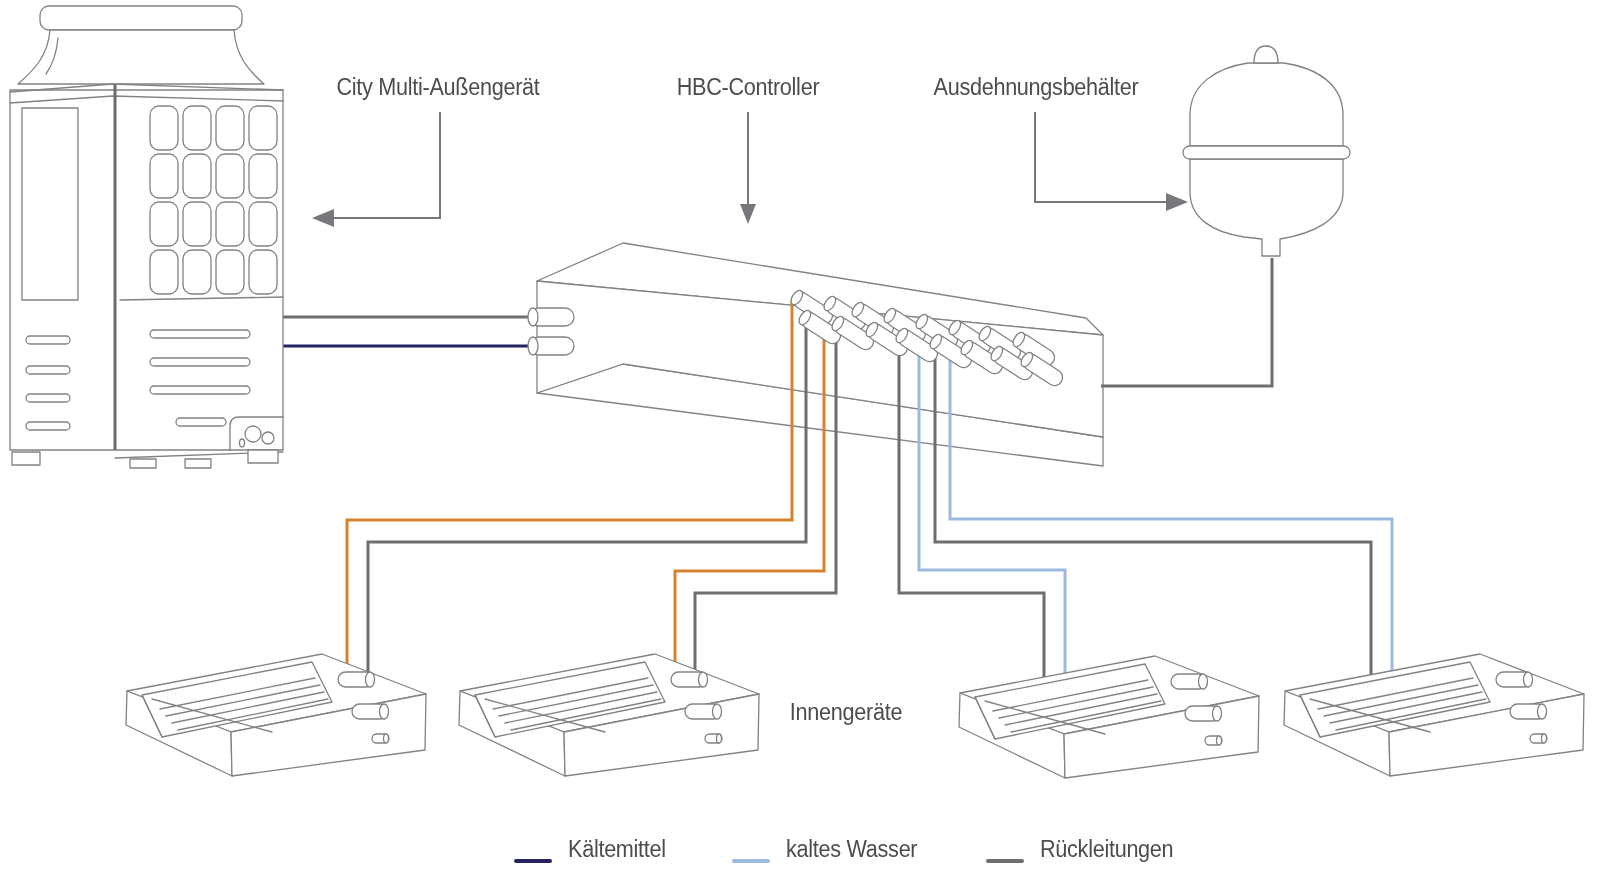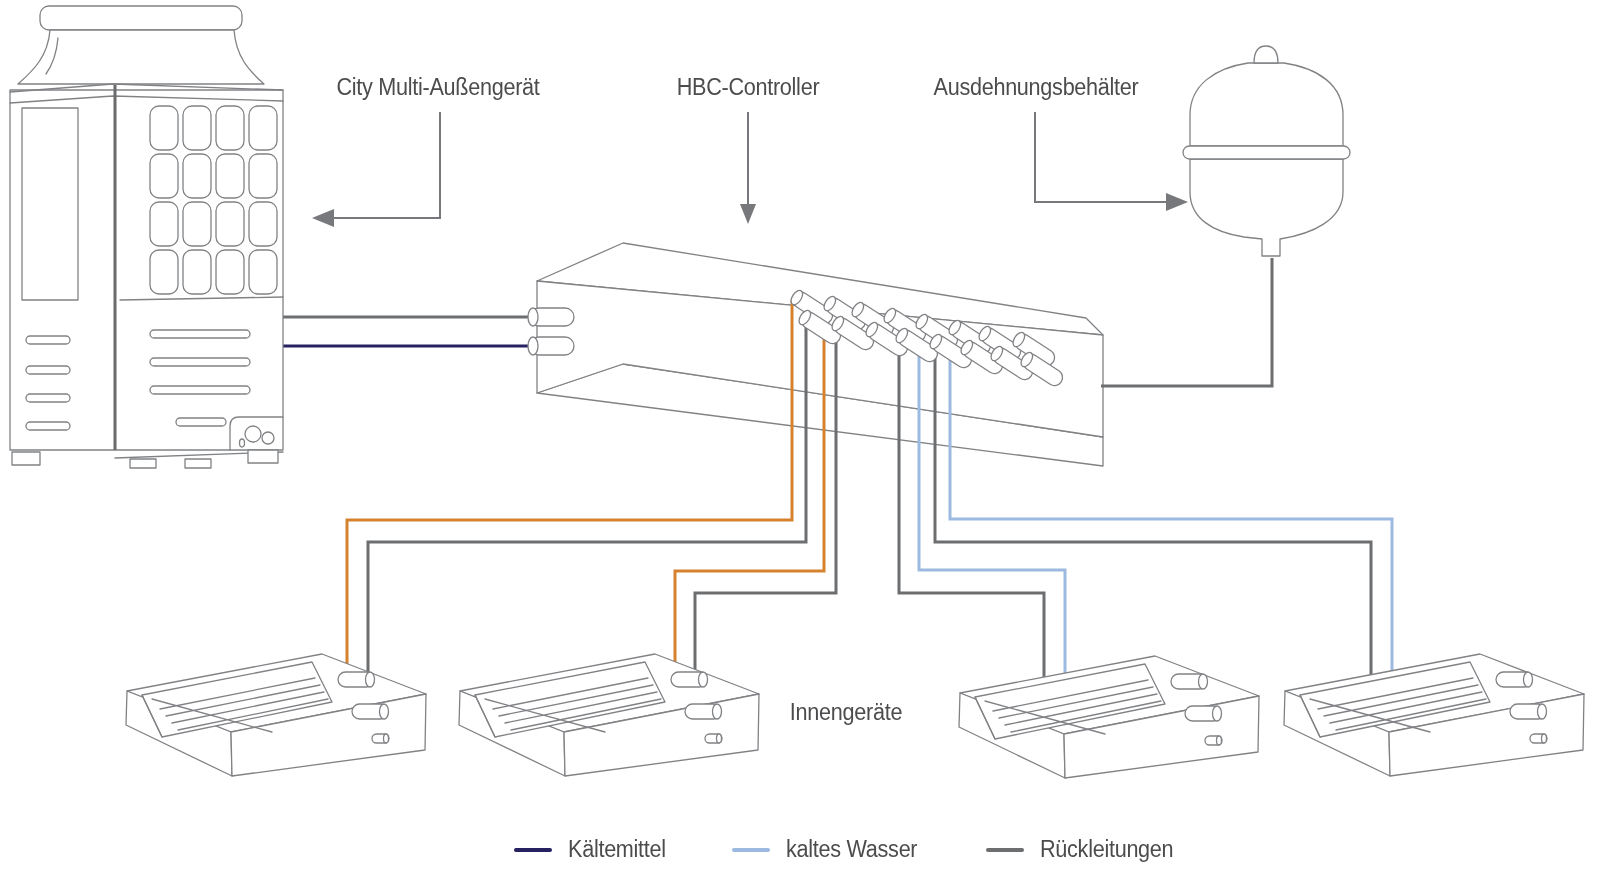--- a/index.html
+++ b/index.html
@@ -19,21 +19,21 @@
   .pipe-return{stroke:var(--c-return);}
   .pipe-refrig{stroke:var(--c-refrig);}
   .leader{fill:none;stroke:var(--c-leader);stroke-width:2;}
   .leader-head{fill:var(--c-leader);stroke:none;}
 
   .diagram-label{position:absolute;color:var(--c-text);font-size:23px;
      letter-spacing:-0.3px;white-space:nowrap;
      transform:translateX(-50%) scaleX(0.94);}
   .legend{position:absolute;top:836px;left:0;width:1600px;
      display:flex;justify-content:center;gap:60px;padding-left:96px;box-sizing:border-box;}
-  .legend-item{display:flex;align-items:center;}
+  .legend-item{display:flex;align-items:flex-end;}
   .legend-swatch{width:38px;height:4px;border-radius:2px;margin-right:16px;flex:none;}
   .legend-label{color:var(--c-text);font-size:23px;letter-spacing:-0.3px;
      transform:scaleX(0.94);transform-origin:left center;white-space:nowrap;}
 </style>
 </head>
 <body>
 
 <div class="stage">
 
 <svg width="1600" height="879" viewBox="0 0 1600 879">

